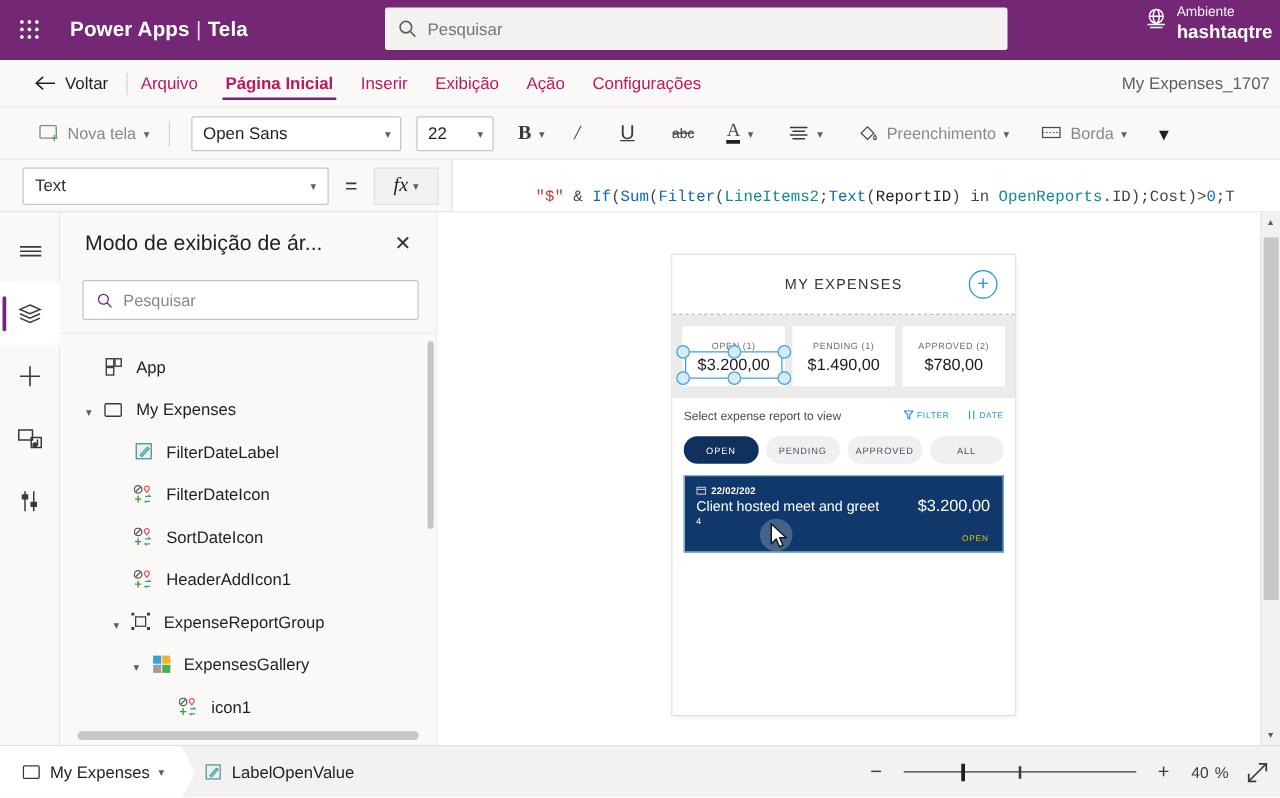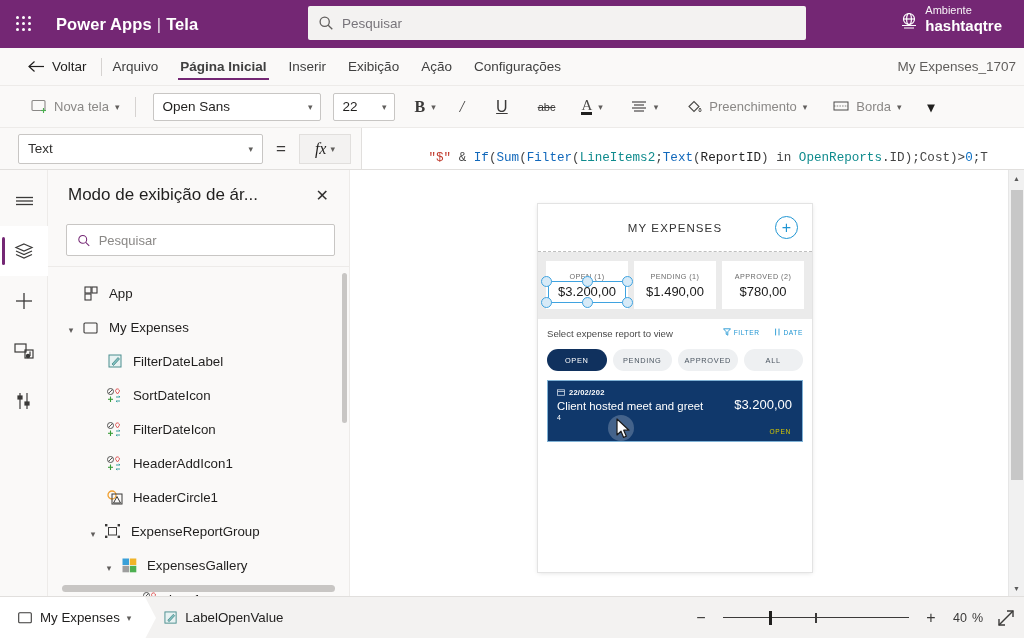--- a/index.html
+++ b/index.html
@@ -24,36 +24,36 @@
   .searchwrap {
     position: absolute; left: 308px; top: 6px; width: 498px; height: 34px;
     background: #f3f2f1; border-radius: 2px; display: flex; align-items: center; padding: 0 10px;
   }
   .searchwrap .mag { width: 16px; height: 16px; flex: 0 0 16px; margin-right: 8px; }
   .searchwrap input {
     border: 0; outline: 0; background: transparent; font-size: 13.5px;
     color: #605e5c; font-family: "Liberation Sans", sans-serif; width: 100%;
   }
   .searchwrap input::placeholder { color: #77747a; }
-  .env { position: absolute; right: 22px; top: 4px; display: flex; align-items: flex-end; gap: 4px; }
+  .env { position: absolute; right: 6px; top: 4px; display: flex; align-items: flex-start; gap: 4px; }
   .env .globe { width: 24px; height: 24px; }
   .env .envtxt { line-height: 1.15; }
   .env .envtxt .l1 { font-size: 11px; opacity: .95; }
   .env .envtxt .l2 { font-size: 15px; font-weight: 600; }
 
   
   .menubar {
     height: 38px; flex: 0 0 38px; background: #faf9f8; display: flex; align-items: center;
     border-bottom: 1px solid #edebe9; position: relative; padding-left: 28px;
   }
   .backbtn { display: flex; align-items: center; gap: 7px; font-size: 13.5px; color: #201f1e; cursor: pointer; padding-right: 14px; }
   .vdiv { width: 1px; height: 18px; background: #d6d3d1; }
   .menuitems { display: flex; align-items: center; }
   .menuitem {
-    font-size: 13.5px; color: #404040; padding: 9px 11px; cursor: pointer; position: relative; white-space: nowrap;
+    font-size: 13.5px; color: #be185d; padding: 9px 11px; cursor: pointer; position: relative; white-space: nowrap;
   }
   .menuitem.active { font-weight: 700; }
   .menuitem.active:after {
     content: ""; position: absolute; left: 9px; right: 9px; bottom: 3px; height: 2px; background: #742774;
   }
   .appname { position: absolute; right: 8px; font-size: 13.5px; color: #605e5c; white-space: nowrap; }
 
   
   .ribbon {
     height: 42px; flex: 0 0 42px; background: #faf9f8; display: flex; align-items: center;
@@ -477,61 +477,51 @@
           <span class="tw-icon">
             <svg width="16" height="15" viewBox="0 0 16 15">
               <circle cx="3.5" cy="3.5" r="3" fill="none" stroke="#555" stroke-width="1"></circle>
                 <line x1="1.6" y1="5.4" x2="5.4" y2="1.6" stroke="#555" stroke-width="1"></line>
               <path d="M9 1.5a2 2 0 0 1 3.4 1.8L10.5 6 8.6 3.3A2 2 0 0 1 9 1.5z" fill="none" stroke="#e05a5a" stroke-width="1"></path>
               <line x1="3.5" y1="8.5" x2="3.5" y2="14" stroke="#3a9d3a" stroke-width="1.1"></line>
                 <line x1="1" y1="11.3" x2="6" y2="11.3" stroke="#3a9d3a" stroke-width="1.1"></line>
               <path d="M9 9h4l-1.2-1.2M13 13H9l1.2 1.2" fill="none" stroke="#3aa0a0" stroke-width="1"></path>
             </svg>
           </span>
-          <span>SortDateIcon</span>
+          <span>FilterDateIcon</span>
         </div>
 
         <div class="tree-row" style="padding-left:56px;">
           <span class="tw-icon">
             <svg width="16" height="15" viewBox="0 0 16 15">
               <circle cx="3.5" cy="3.5" r="3" fill="none" stroke="#555" stroke-width="1"></circle>
                 <line x1="1.6" y1="5.4" x2="5.4" y2="1.6" stroke="#555" stroke-width="1"></line>
               <path d="M9 1.5a2 2 0 0 1 3.4 1.8L10.5 6 8.6 3.3A2 2 0 0 1 9 1.5z" fill="none" stroke="#e05a5a" stroke-width="1"></path>
               <line x1="3.5" y1="8.5" x2="3.5" y2="14" stroke="#3a9d3a" stroke-width="1.1"></line>
                 <line x1="1" y1="11.3" x2="6" y2="11.3" stroke="#3a9d3a" stroke-width="1.1"></line>
               <path d="M9 9h4l-1.2-1.2M13 13H9l1.2 1.2" fill="none" stroke="#3aa0a0" stroke-width="1"></path>
             </svg>
           </span>
-          <span>FilterDateIcon</span>
+          <span>SortDateIcon</span>
         </div>
 
         <div class="tree-row" style="padding-left:56px;">
           <span class="tw-icon">
             <svg width="16" height="15" viewBox="0 0 16 15">
               <circle cx="3.5" cy="3.5" r="3" fill="none" stroke="#555" stroke-width="1"></circle>
                 <line x1="1.6" y1="5.4" x2="5.4" y2="1.6" stroke="#555" stroke-width="1"></line>
               <path d="M9 1.5a2 2 0 0 1 3.4 1.8L10.5 6 8.6 3.3A2 2 0 0 1 9 1.5z" fill="none" stroke="#e05a5a" stroke-width="1"></path>
               <line x1="3.5" y1="8.5" x2="3.5" y2="14" stroke="#3a9d3a" stroke-width="1.1"></line>
                 <line x1="1" y1="11.3" x2="6" y2="11.3" stroke="#3a9d3a" stroke-width="1.1"></line>
               <path d="M9 9h4l-1.2-1.2M13 13H9l1.2 1.2" fill="none" stroke="#3aa0a0" stroke-width="1"></path>
             </svg>
           </span>
           <span>HeaderAddIcon1</span>
         </div>
 
-        <div class="tree-row" style="padding-left:56px;">
-          <span class="tw-icon">
-            <svg width="16" height="15" viewBox="0 0 16 15">
-              <circle cx="5" cy="5" r="4" fill="none" stroke="#f0a030" stroke-width="1.3"></circle>
-              <rect x="5" y="4" width="10" height="10" fill="none" stroke="#3b3a39" stroke-width="1"></rect>
-              <path d="M6.5 13 L10 6.5 L13.5 13 Z" fill="none" stroke="#3b3a39" stroke-width="1"></path>
-            </svg>
-          </span>
-          <span>HeaderCircle1</span>
-        </div>
 
         <div class="tree-row" style="padding-left:36px;">
           <span class="tw-chev">▾</span>
           <span class="tw-icon">
             <svg width="16" height="15" viewBox="0 0 16 15">
                 <g fill="#3b3a39">
               <rect x="0" y="0" width="2.4" height="2.4"></rect>
                   <rect x="12.6" y="0" width="2.4" height="2.4"></rect>
               <rect x="0" y="11.6" width="2.4" height="2.4"></rect>
                   <rect x="12.6" y="11.6" width="2.4" height="2.4"></rect>

